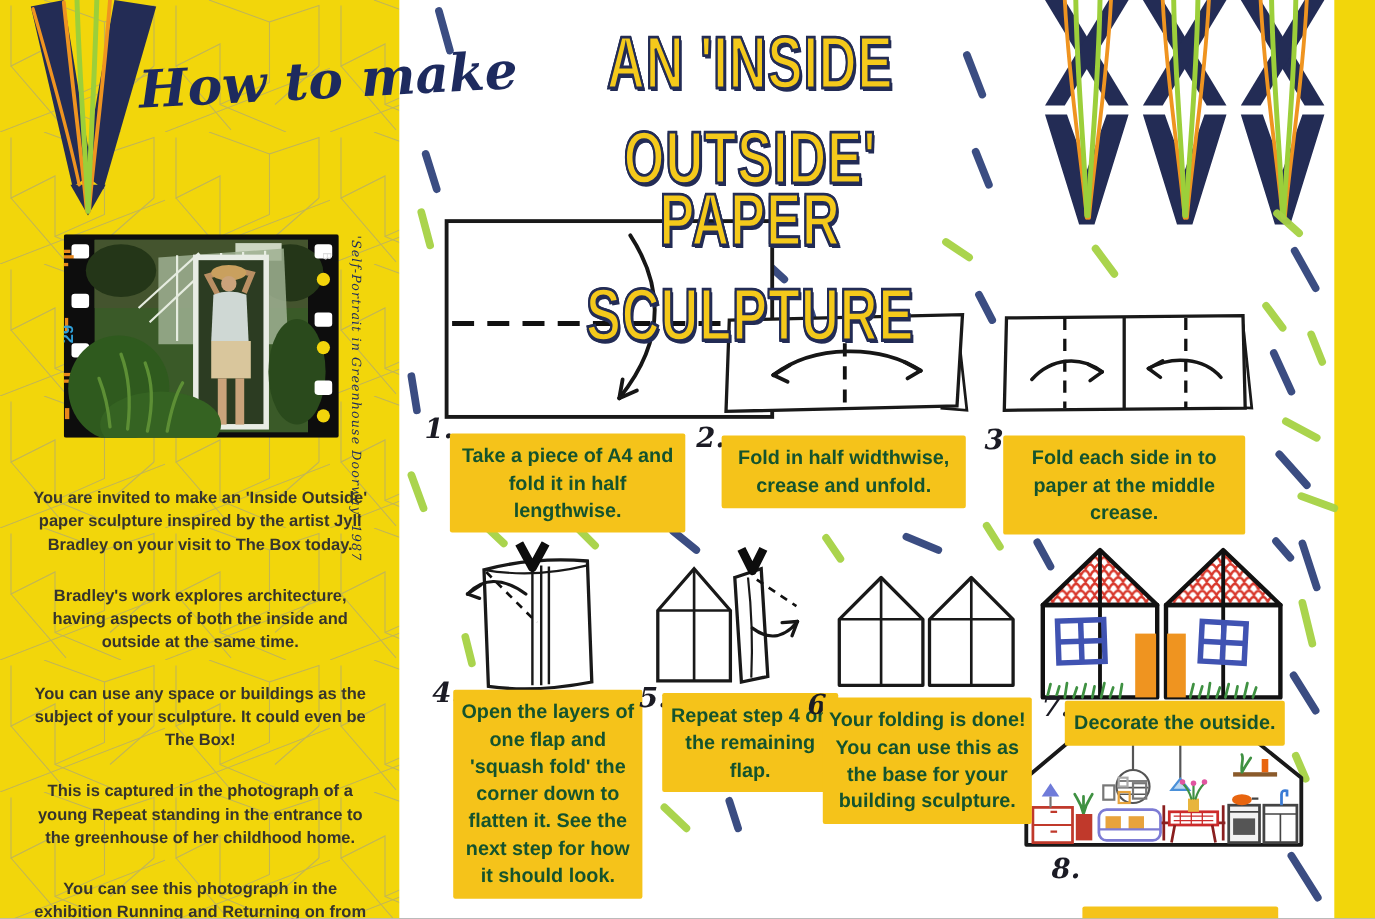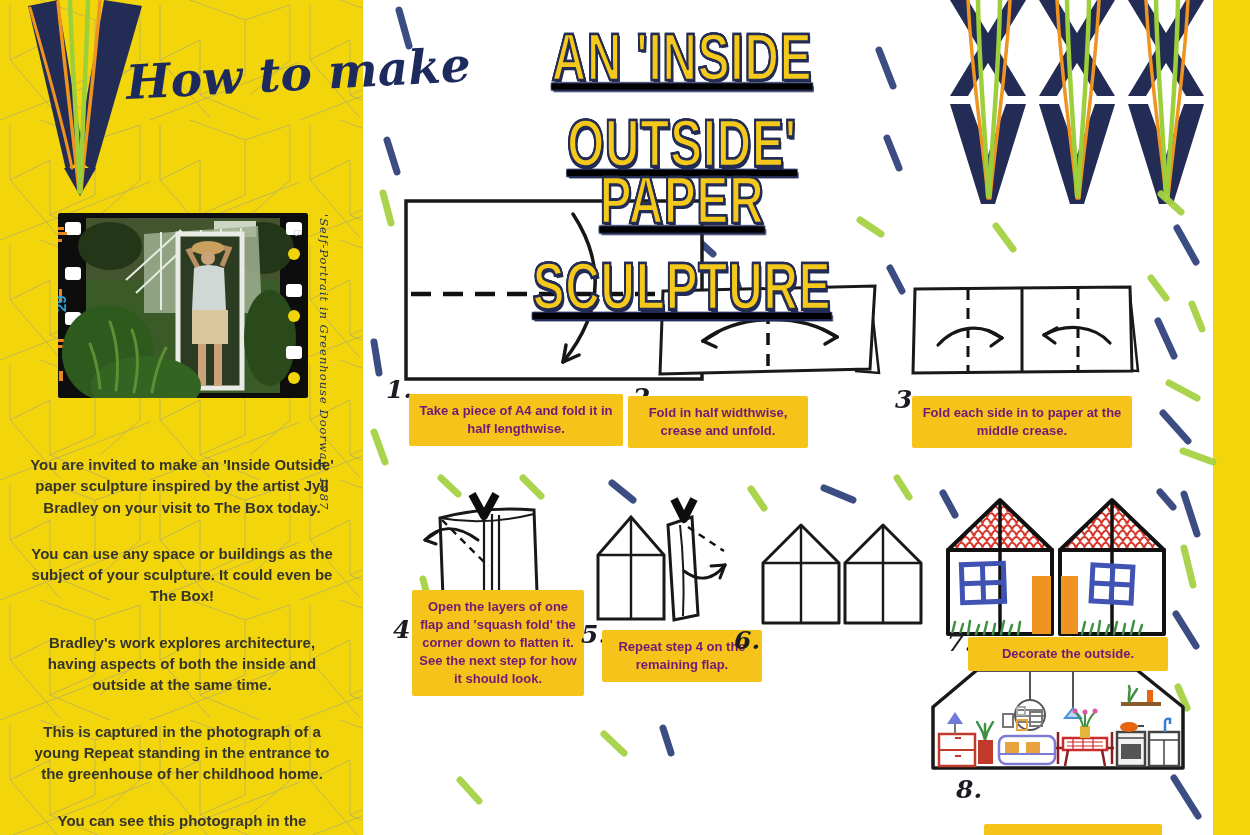--- a/index.html
+++ b/index.html
@@ -3,41 +3,41 @@
 <meta charset="utf-8">
 <style>
   html,body{margin:0;padding:0;background:#888;}
   .canvas{position:relative;width:1250px;height:835px;background:#ffffff;overflow:hidden;
           font-family:"Liberation Sans",sans-serif;}
   
   .sidebar{position:absolute;left:0;top:0;width:363px;height:835px;background:#F2D60B;}
   .pattern-svg{position:absolute;left:0;top:0;}
   .side-text{position:absolute;left:26px;top:438px;width:312px;text-align:center;
              color:#36342c;font-size:15px;font-weight:bold;line-height:1.42;}
-  .side-text p{margin:16px 0 25px 0;}
+  .side-text p{margin:4px 0 25px 0;}
   .photo-caption{position:absolute;left:317px;top:214px;height:215px;
                  writing-mode:vertical-rl;font-family:"DejaVu Serif",serif;font-style:italic;
                  font-size:11.5px;color:#1d2a5e;letter-spacing:1px;white-space:nowrap;}
   .filmstrip{position:absolute;left:58px;top:213px;}
   
   .script-title{position:absolute;left:126px;top:46px;font-family:"DejaVu Serif",serif;
                 font-style:italic;font-weight:bold;font-size:47px;color:#1d2a5e;
                 transform:rotate(-3deg);z-index:5;white-space:nowrap;}
-  .main-title{position:absolute;left:415px;top:14px;width:534px;text-align:center;z-index:4;text-decoration:underline;}
+  .main-title{position:absolute;left:415px;top:14px;width:534px;text-align:center;z-index:4;}
   .ttl{display:block;font-weight:bold;font-size:56px;letter-spacing:1px;color:#F4C91B;
        -webkit-text-stroke:2.2px #232c55;
        text-shadow:2px 2px 0 #232c55,-1px -1px 0 #232c55,1px -1px 0 #232c55,-1px 1px 0 #232c55;
        transform:scale(0.85,1.2);transform-origin:50% 0;line-height:1.28;}
   
   .right-strip{position:absolute;left:1213px;top:0;width:37px;height:835px;background:#F2D60B;}
   .motif{position:absolute;}
   
   .step-num{position:absolute;font-family:"DejaVu Serif",serif;font-style:italic;font-weight:bold;
             font-size:25px;color:#1b1b24;z-index:3;}
-  .caption{position:absolute;background:#F5C31A;color:#701a75;font-weight:bold;font-size:13px;
+  .caption{position:absolute;background:#F5C31A;color:#14532d;font-weight:bold;font-size:18px;
            line-height:1.38;text-align:center;padding:8px 5px;box-sizing:border-box;z-index:3;
            border-radius:2px;}
   .diagram{position:absolute;z-index:2;}
   .dashes{position:absolute;left:0;top:0;z-index:1;pointer-events:none;}
   .dashes line{stroke-width:7;stroke-linecap:round;opacity:.95;}
   .dn{stroke:#31447c;} .dg{stroke:#a6d244;}
 </style>
 </head>
 <body>
 
@@ -187,22 +187,22 @@
             <circle cx="14" cy="165" r="6"></circle>
           </g>
       </g>
       <text x="236" y="16" transform="rotate(90 236 16)" fill="#dddddd" font-size="11" font-family="Liberation Sans,sans-serif">B</text>
     </svg>
 
     <div class="photo-caption">'Self-Portrait in Greenhouse Doorway' 1987</div>
 
     <div class="side-text">
       <p>You are invited to make an 'Inside Outside' paper sculpture inspired by the artist Jyll Bradley on your visit to The Box today.</p>
+      <p>Bradley's work explores architecture, having aspects of both the inside and outside at the same time.</p>
       <p>You can use any space or buildings as the subject of your sculpture. It could even be The Box!</p>
-      <p>Bradley's work explores architecture, having aspects of both the inside and outside at the same time.</p>
       <p>This is captured in the photograph of a young Repeat standing in the entrance to the greenhouse of her childhood home.</p>
       <p>You can see this photograph in the exhibition Running and Returning on from 05 Apr 2025 - 02 Nov 2025.</p>
     </div>
   </aside>
 
   <div class="script-title">How to make</div>
   <div class="main-title">
     <span class="ttl">AN 'INSIDE OUTSIDE'</span>
     <span class="ttl">PAPER SCULPTURE</span>
   </div>
@@ -245,21 +245,21 @@
     <path d="M113,8 V88" stroke="#111" stroke-width="3.5" stroke-dasharray="12 9" fill="none"></path>
     <g stroke="#161616" stroke-width="3.5" fill="none" stroke-linecap="round">
       <path d="M48,58 C85,30 145,30 182,54"></path>
       <path d="M48,58 l15,-9"></path>
         <path d="M48,58 l13,6"></path>
       <path d="M182,54 l-15,-8"></path>
         <path d="M182,54 l-12,7"></path>
     </g>
   </svg>
   <span class="step-num" style="left:633px;top:383px">2.</span>
-  <div class="caption" style="left:628px;top:396px;width:180px">Fold in half widthwise, crease and unfold.</div>
+  <div class="caption" style="left:656px;top:396px;width:222px">Fold in half widthwise, crease and unfold.</div>
 
   <svg class="diagram" style="left:908px;top:283px" width="233" height="105">
     <path d="M222,12 L230,88 L210,87" fill="#fff" stroke="#191919" stroke-width="2.5"></path>
     <polygon points="7,6 222,4 224,88 5,90" fill="#fff" stroke="#191919" stroke-width="3"></polygon>
     <path d="M114,5 V89" stroke="#191919" stroke-width="3" fill="none"></path>
     <path d="M60,6 V88" stroke="#111" stroke-width="3" stroke-dasharray="11 8" fill="none"></path>
     <path d="M170,6 V88" stroke="#111" stroke-width="3" stroke-dasharray="11 8" fill="none"></path>
     <g stroke="#161616" stroke-width="3.2" fill="none" stroke-linecap="round">
       <path d="M30,62 C48,42 74,40 94,55"></path>
         <path d="M94,55 l-13,-7"></path>
@@ -282,21 +282,21 @@
     </g>
     <path d="M52,2 L64,24 L76,2" fill="none" stroke="#0d0d0d" stroke-width="8" stroke-linejoin="round"></path>
     <path d="M22,28 L68,74" stroke="#111" stroke-width="2.4" stroke-dasharray="7 6" fill="none"></path>
     <g stroke="#161616" stroke-width="3" fill="none" stroke-linecap="round">
       <path d="M58,48 C36,32 18,34 5,48"></path>
         <path d="M5,48 l12,-8"></path>
         <path d="M5,48 l11,4"></path>
     </g>
   </svg>
   <span class="step-num" style="left:393px;top:615px">4.</span>
-  <div class="caption" style="left:412px;top:590px;width:172px">Open the layers of one flap and 'squash fold' the corner down to flatten it. See the next step for how it should look.</div>
+  <div class="caption" style="left:412px;top:627px;width:172px">Open the layers of one flap and 'squash fold' the corner down to flatten it. See the next step for how it should look.</div>
 
   <svg class="diagram" style="left:588px;top:497px" width="150" height="135">
     <path d="M10,58 L10,122 L76,122 L76,58 L43,20 Z" fill="#fff" stroke="#191919" stroke-width="3"></path>
     <path d="M43,20 V122" stroke="#191919" stroke-width="2.4" fill="none"></path>
     <path d="M10,58 H76" stroke="#191919" stroke-width="2.4" fill="none"></path>
     <polygon points="80,28 104,20 110,118 86,123" fill="#fff" stroke="#191919" stroke-width="3"></polygon>
     <path d="M92,28 Q97,72 95,119" fill="none" stroke="#191919" stroke-width="2"></path>
     <path d="M86,2 L96,22 L106,2" fill="none" stroke="#0d0d0d" stroke-width="8" stroke-linejoin="round"></path>
     <path d="M100,30 L136,54" stroke="#111" stroke-width="2.4" stroke-dasharray="7 6" fill="none"></path>
     <g stroke="#161616" stroke-width="3" fill="none" stroke-linecap="round">
@@ -314,20 +314,21 @@
       <path d="M88,50 L88,110 L164,110 L164,50 L126,12 Z"></path>
     </g>
     <g stroke="#191919" stroke-width="2.4" fill="none">
       <path d="M44,12 V110"></path>
         <path d="M6,50 H82"></path>
       <path d="M126,12 V110"></path>
         <path d="M88,50 H164"></path>
     </g>
   </svg>
   <span class="step-num" style="left:734px;top:626px">6.</span>
+  <div class="caption" style="left:748px;top:634px;width:190px">Your folding is done! You can use this as the base for your building sculpture.</div>
 
   <svg class="diagram" style="left:940px;top:488px" width="232" height="150">
     <defs>
       <pattern id="scal" patternUnits="userSpaceOnUse" width="17" height="12">
         <path d="M0,12 Q4,2 8.5,11 Q13,2 17,12" stroke="#d8372b" stroke-width="2.2" fill="none"></path>
         <path d="M-4,6 Q0,-3 4,5 Q8.5,-3 13,5 Q17,-3 21,6" stroke="#d8372b" stroke-width="2.2" fill="none"></path>
       </pattern>
     </defs>
     <g fill="#fff" stroke="#111" stroke-width="4" stroke-linejoin="round">
       <path d="M8,62 L8,146 L112,146 L112,62 Z"></path>

